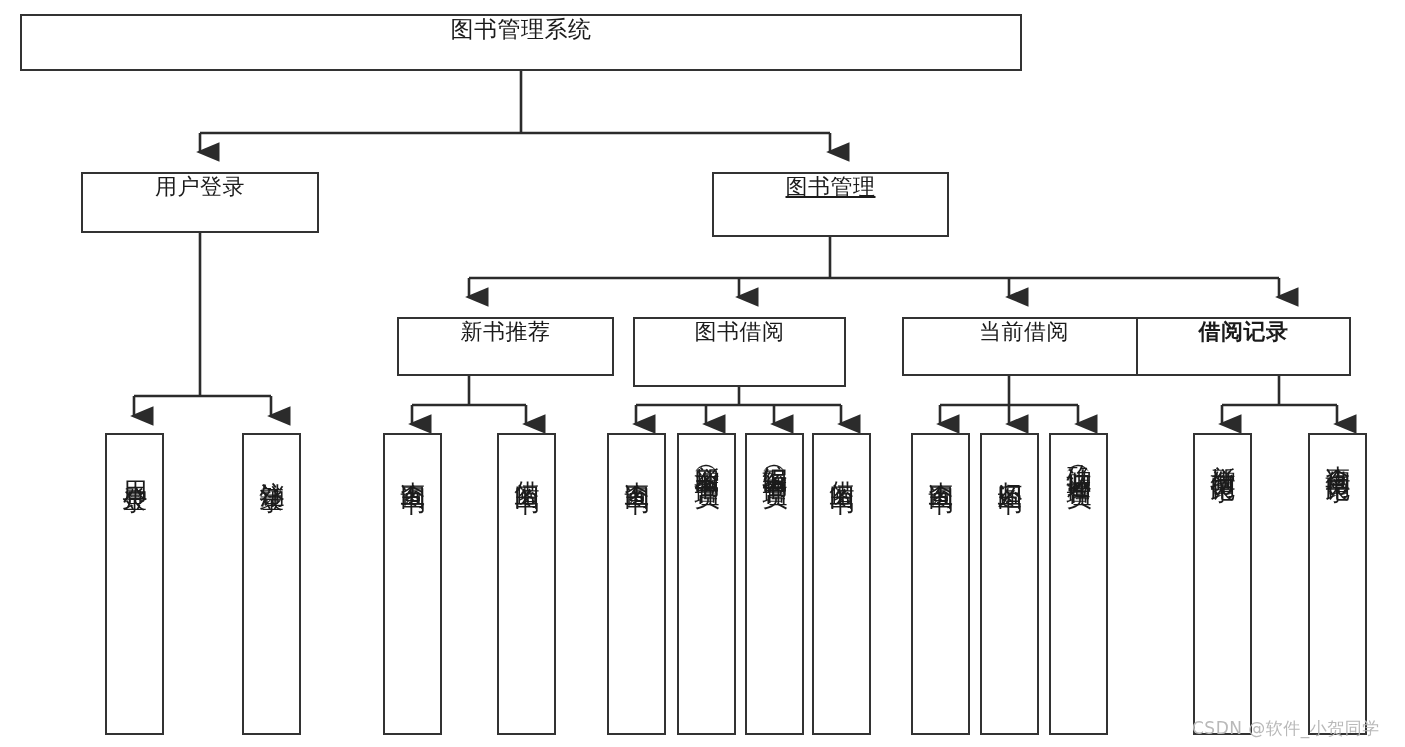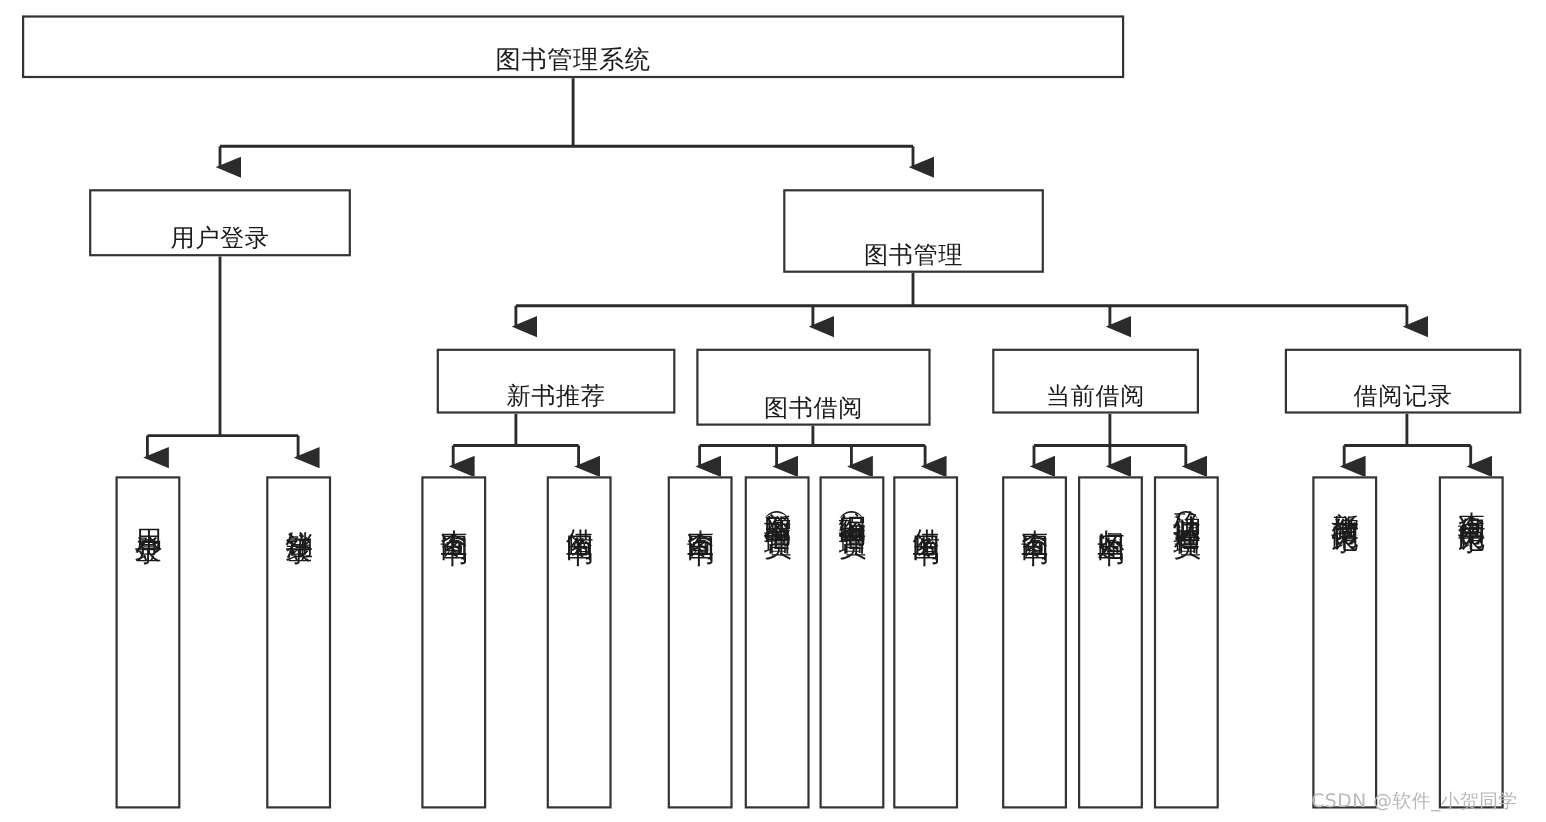--- a/index.html
+++ b/index.html
@@ -21,21 +21,21 @@
     width:1405px;
     height:747px;
     pointer-events:none;
   }
   .node{
     position:absolute;
     box-sizing:border-box;
     background:#ffffff;
     border:2px solid #333333;
     display:flex;
-    align-items:flex-end;
+    align-items:flex-start;
     justify-content:center;
     color:#1b1b1b;
     z-index:3;
   }
   .node .lbl{
     display:block;
     line-height:1.18;
     letter-spacing:0.5px;
     white-space:pre;
   }
@@ -124,34 +124,34 @@
     </g>
   </svg>
 
   <div class="node horiz root" style="left:20px;top:14px;width:1002px;height:57px;">
     <span class="lbl">图书管理系统</span>
   </div>
 
   <div class="node horiz" style="left:81px;top:172px;width:238px;height:61px;">
     <span class="lbl">用户登录</span>
   </div>
-  <div class="node horiz" style="left:712px;top:172px;width:237px;height:76px;">
+  <div class="node horiz" style="left:712px;top:172px;width:237px;height:65px;text-decoration:underline;">
     <span class="lbl">图书管理</span>
   </div>
 
   <div class="node horiz" style="left:361px;top:317px;width:217px;height:59px;margin-left:36px;">
     <span class="lbl">新书推荐</span>
   </div>
   <div class="node horiz" style="left:633px;top:317px;width:213px;height:70px;">
     <span class="lbl">图书借阅</span>
   </div>
-  <div class="node horiz" style="left:902px;top:317px;width:188px;height:59px;">
+  <div class="node horiz" style="left:902px;top:317px;width:244px;height:59px;">
     <span class="lbl">当前借阅</span>
   </div>
-  <div class="node horiz" style="left:1168px;top:317px;width:215px;height:59px;">
+  <div class="node horiz" style="left:1136px;top:317px;width:215px;height:59px;font-weight:bold;">
     <span class="lbl">借阅记录</span>
   </div>
 
   <div class="node vert" style="left:105px;top:433px;width:59px;height:302px;">
     <span class="lbl">用户登录</span>
   </div>
   <div class="node vert" style="left:242px;top:433px;width:59px;height:302px;">
     <span class="lbl">注销登录</span>
   </div>
 

